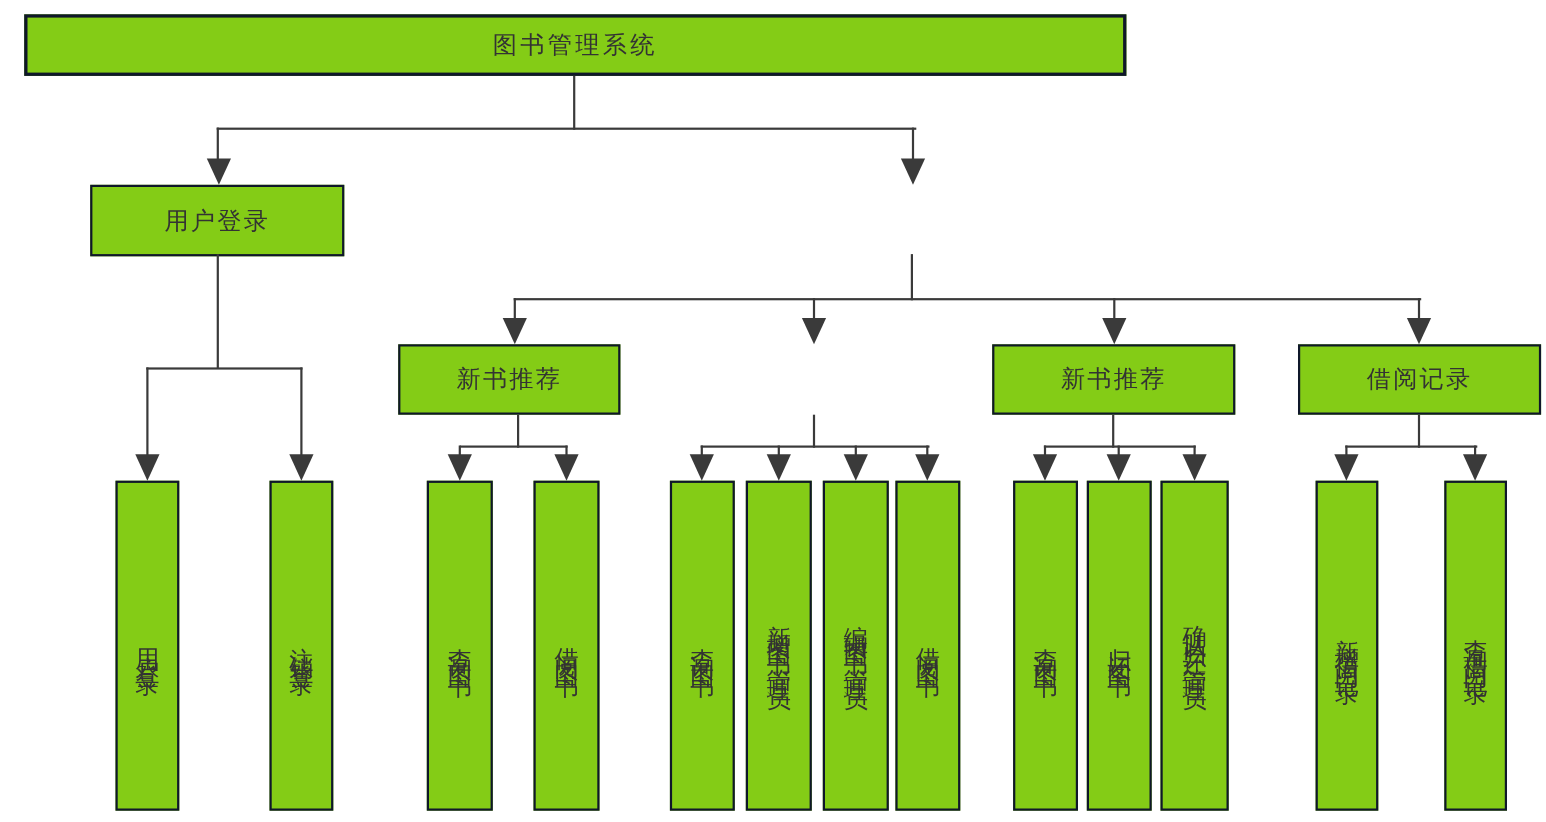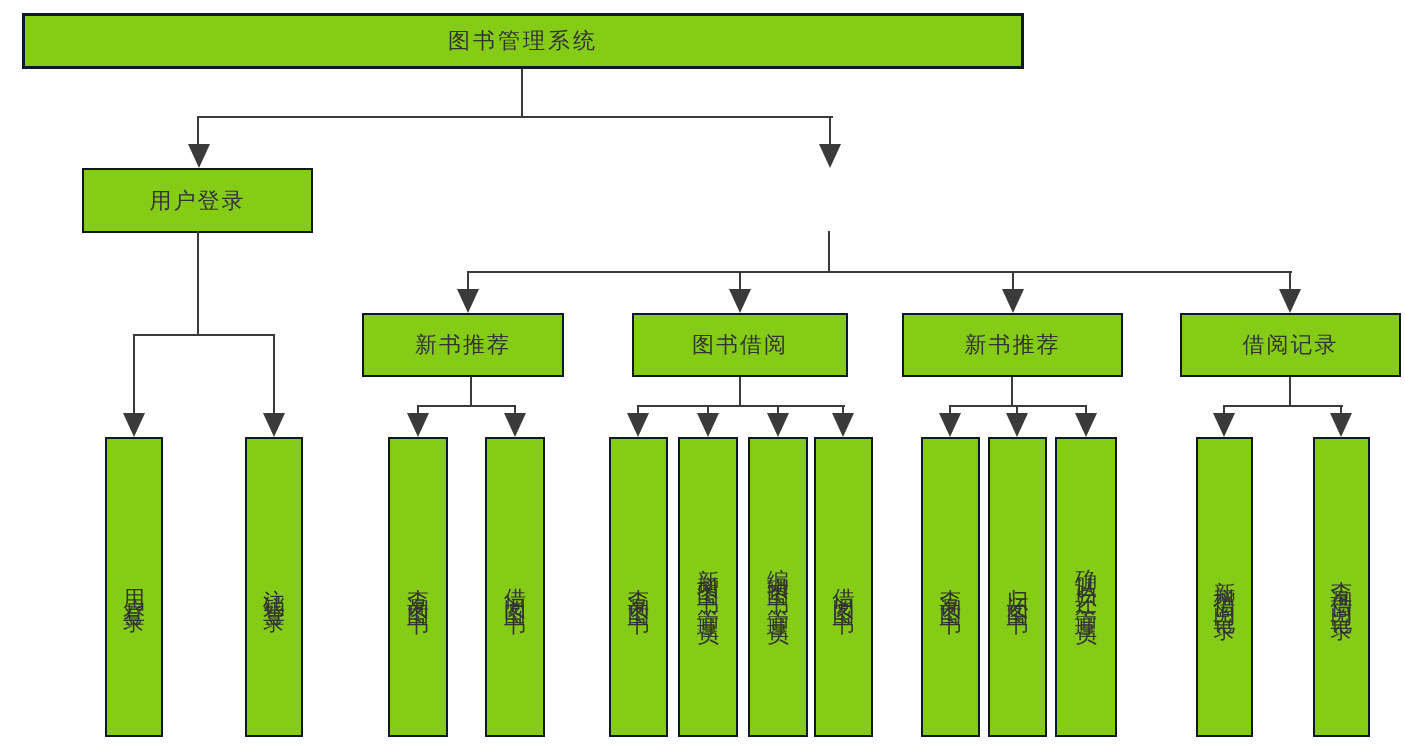--- a/index.html
+++ b/index.html
@@ -88,23 +88,20 @@
   <div class="vline" style="left:1012px; top:271px; width:2px;  height:20px;"></div>
   <div class="vline" style="left:1289px; top:271px; width:2px;  height:20px;"></div>
   <div class="arrow" style="left:457px;  top:289px;"></div>
   <div class="arrow" style="left:729px;  top:289px;"></div>
   <div class="arrow" style="left:1002px; top:289px;"></div>
   <div class="arrow" style="left:1279px; top:289px;"></div>
 
   <div class="box" style="left:362px; top:313px; width:202px; height:64px;">
     <span class="lbl">新书推荐</span>
   </div>
-  <div class="box" style="left:632px; top:313px; width:216px; height:64px;">
-    <span class="lbl">图书借阅</span>
-  </div>
   <div class="box" style="left:902px; top:313px; width:221px; height:64px;">
     <span class="lbl">新书推荐</span>
   </div>
   <div class="box" style="left:1180px; top:313px; width:221px; height:64px;">
     <span class="lbl">借阅记录</span>
   </div>
 
   <div class="vline" style="left:470px;  top:377px; width:2px; height:30px;"></div>
   <div class="vline" style="left:739px;  top:377px; width:2px; height:30px;"></div>
   <div class="vline" style="left:1011px; top:377px; width:2px; height:30px;"></div>

